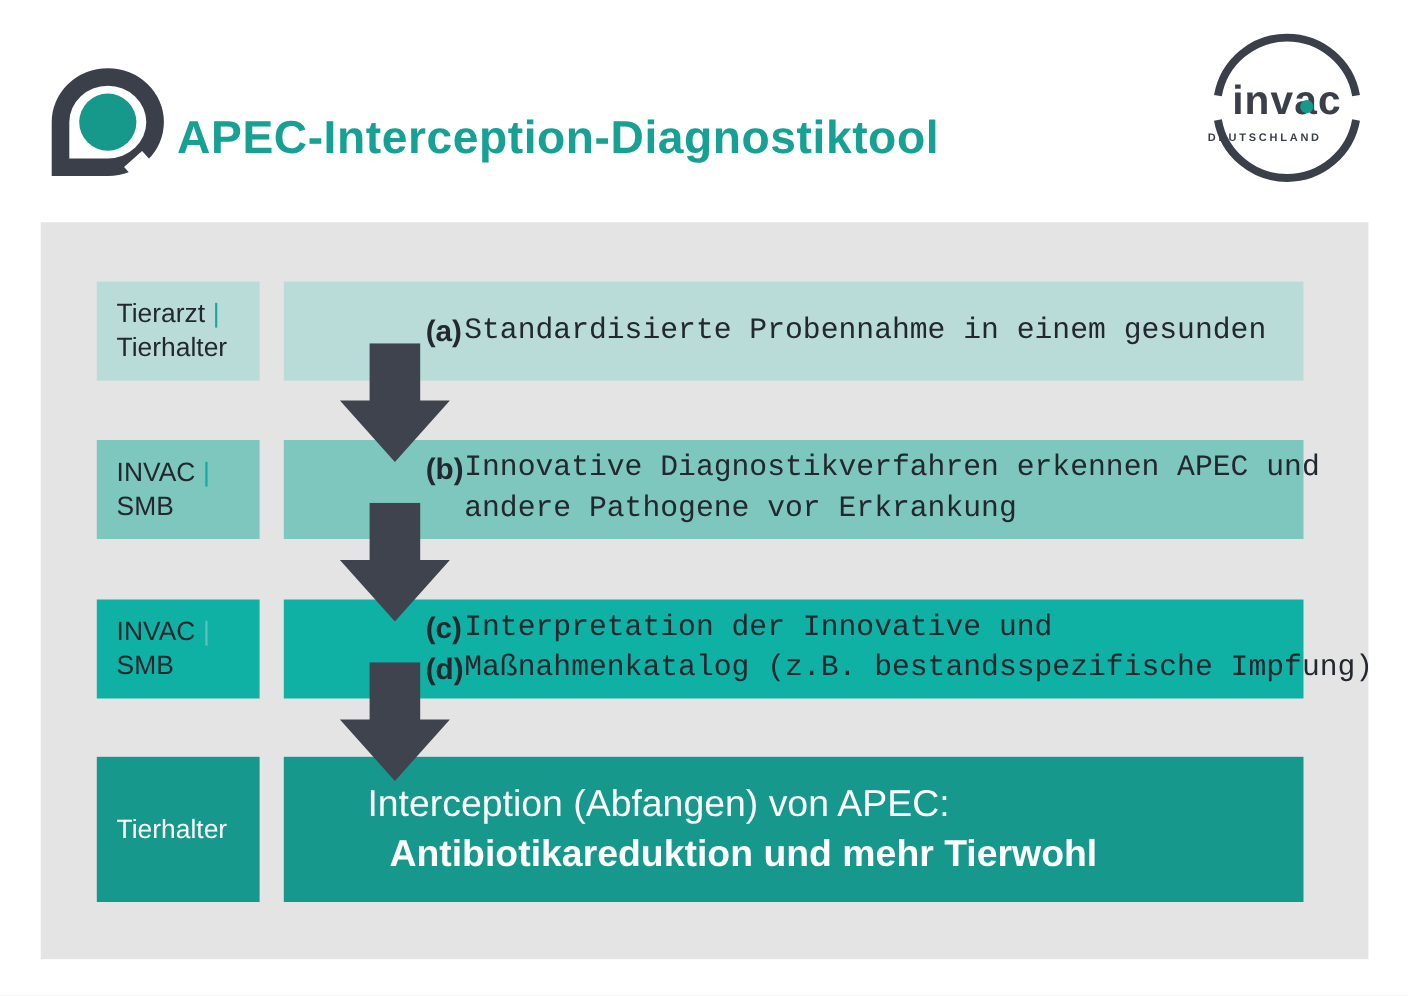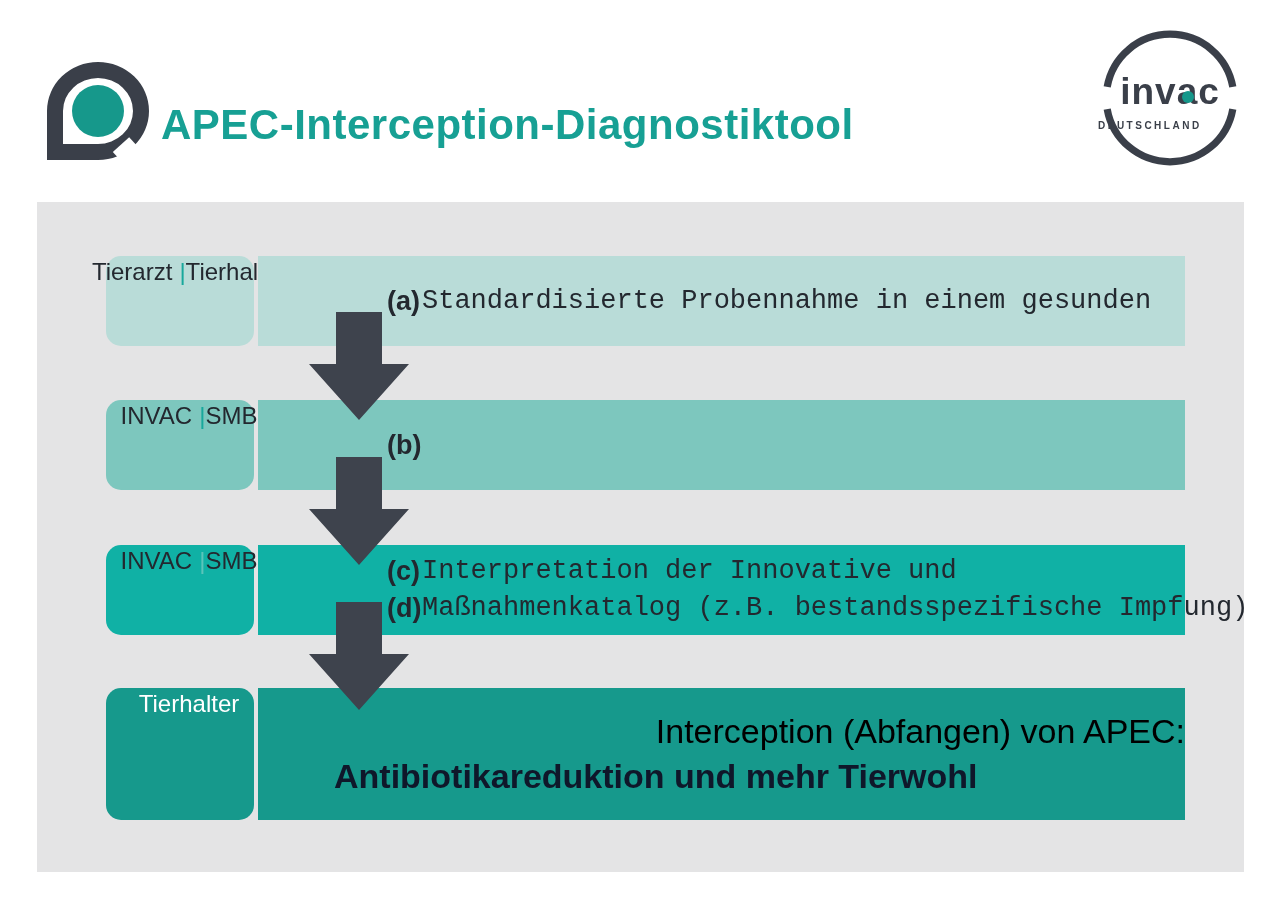--- a/index.html
+++ b/index.html
@@ -51,39 +51,39 @@
     text-align:left;font-size:10px;font-weight:700;
     letter-spacing:2.5px;color:#3a3f49;
   }
 
   
   .panel{
     position:absolute;left:37px;top:202px;
     width:1207px;height:670px;background:#e4e4e5;
   }
   .box{position:absolute;box-sizing:border-box;z-index:1;}
-  .actor{left:69px;width:148px;display:flex;justify-content:center;padding-left:18px;border-radius:15px;}
+  .actor{left:51px;width:148px;display:flex;flex-direction:column;justify-content:center;padding-left:18px;}
   .content{left:221px;width:927px;display:flex;flex-direction:column;justify-content:center;}
 
   .rt1{top:54px;height:90px;background:#b9dcd8;}
   .rt2{top:198px;height:90px;background:#7dc7be;}
   .rt3{top:343px;height:90px;background:#10b1a5;}
   .rt4{top:486px;height:132px;background:#16998c;}
 
   .actor-line{font-size:24px;line-height:31px;color:#23282f;}
   .pipe{color:#18a89c;margin-left:7px;}
   .rt3 .pipe{color:#5cc4ba;}
   .rt4.actor .actor-line{color:#ffffff;}
 
   .cline{display:flex;padding-left:129px;font-size:27px;line-height:37px;color:#23282f;}
   .marker{font-weight:700;min-width:35px;flex:none;}
   .ctext{white-space:nowrap;font-family:Liberation Mono, monospace;}
 
-  .result-line1{padding-left:108px;font-size:34px;line-height:45px;color:#000000;font-weight:400;white-space:nowrap;text-align:right;}
-  .result-line2{padding-left:76px;font-size:34px;line-height:45px;color:#0f172a;font-weight:700;white-space:nowrap;}
+  .result-line1{padding-left:76px;font-size:34px;line-height:45px;color:#ffffff;font-weight:400;white-space:nowrap;}
+  .result-line2{padding-left:96px;font-size:34px;line-height:45px;color:#ffffff;font-weight:700;white-space:nowrap;}
 
   .arrow{position:absolute;left:272px;width:100px;height:108px;z-index:2;}
   .arrow.a1{top:110px;}
   .arrow.a2{top:255px;}
   .arrow.a3{top:400px;}
 </style>
 </head>
 <body>
 
 <div class="page">
@@ -120,23 +120,25 @@
         </div>
     </div>
 
     <div class="box actor rt2">
       <div class="actor-line"><span>INVAC</span><span class="pipe">|</span></div>
       <div class="actor-line"><span>SMB</span></div>
     </div>
     <div class="box content rt2">
       <div class="cline">
           <span class="marker">(b)</span>
+          <span class="ctext">Innovative Diagnostikverfahren erkennen APEC und</span>
         </div>
       <div class="cline">
           <span class="marker"></span>
+          <span class="ctext">andere Pathogene vor Erkrankung</span>
         </div>
     </div>
 
     <div class="box actor rt3">
       <div class="actor-line"><span>INVAC</span><span class="pipe">|</span></div>
       <div class="actor-line"><span>SMB</span></div>
     </div>
     <div class="box content rt3">
       <div class="cline">
           <span class="marker">(c)</span>

